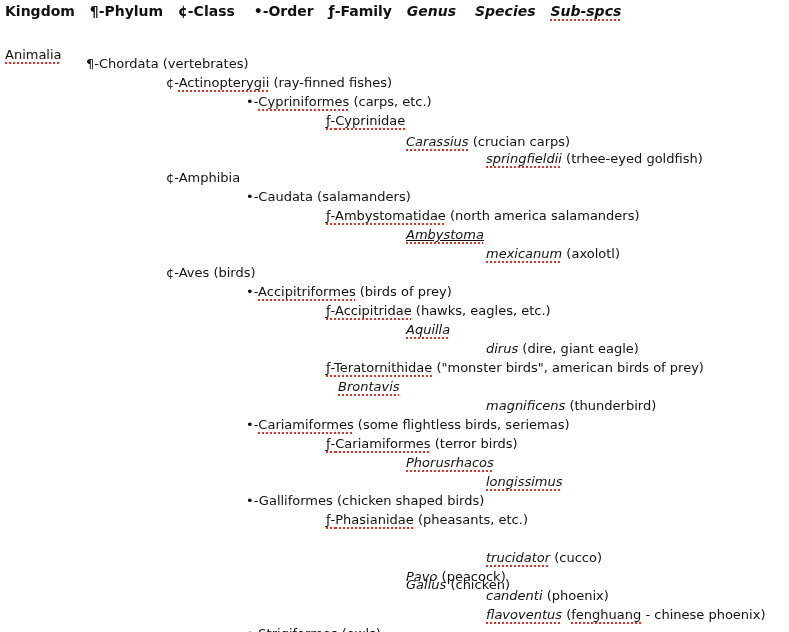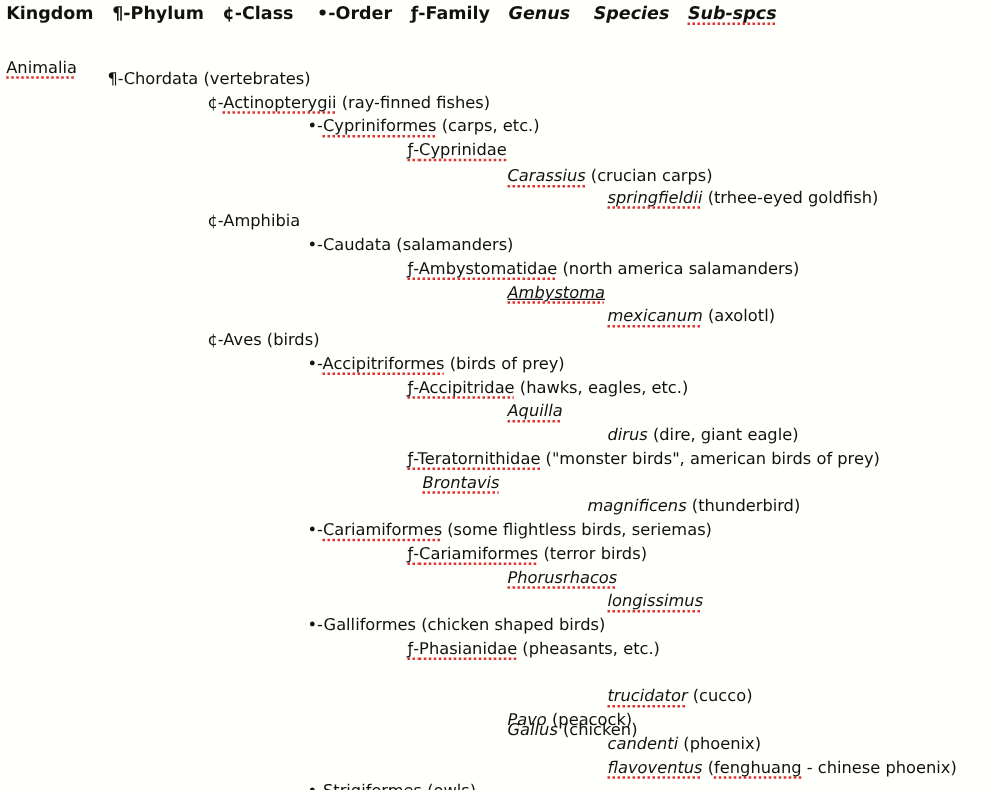--- a/index.html
+++ b/index.html
@@ -55,21 +55,21 @@
     <div class="line" style="left: 326px; top: 206px;"><span class="sp">ƒ-</span><span class="sp">Ambystomatidae</span><span> (north america salamanders)</span></div>
     <div class="line" style="left: 406px; top: 225px; text-decoration: underline;"><span class="it sp">Ambystoma</span></div>
     <div class="line" style="left: 486px; top: 244px;"><span class="it sp">mexicanum</span><span> (axolotl)</span></div>
     <div class="line" style="left: 166px; top: 263px;"><span>¢-</span><span class="">Aves</span><span> (birds)</span></div>
     <div class="line" style="left: 246px; top: 282px;"><span>•-</span><span class="sp">Accipitriformes</span><span> (birds of prey)</span></div>
     <div class="line" style="left: 326px; top: 301px;"><span class="sp">ƒ-</span><span class="sp">Accipitridae</span><span> (hawks, eagles, etc.)</span></div>
     <div class="line" style="left: 406px; top: 320px;"><span class="it sp">Aquilla</span></div>
     <div class="line" style="left: 486px; top: 339px;"><span class="it ">dirus</span><span> (dire, giant eagle)</span></div>
     <div class="line" style="left: 326px; top: 358px;"><span class="sp">ƒ-</span><span class="sp">Teratornithidae</span><span> ("monster birds", american birds of prey)</span></div>
     <div class="line" style="left: 290px; top: 377px; margin-left: 48px;"><span class="it sp">Brontavis</span></div>
-    <div class="line" style="left: 470px; top: 396px;"><span class="it ">magnificens</span><span> (thunderbird)</span></div>
+    <div class="line" style="left: 486px; top: 396px;"><span class="it ">magnificens</span><span> (thunderbird)</span></div>
     <div class="line" style="left: 246px; top: 415px;"><span>•-</span><span class="sp">Cariamiformes</span><span> (some flightless birds, seriemas)</span></div>
     <div class="line" style="left: 326px; top: 434px;"><span class="sp">ƒ-</span><span class="sp">Cariamiformes</span><span> (terror birds)</span></div>
     <div class="line" style="left: 406px; top: 453px;"><span class="it sp">Phorusrhacos</span></div>
     <div class="line" style="left: 486px; top: 472px;"><span class="it sp">longissimus</span></div>
     <div class="line" style="left: 246px; top: 491px;"><span>•-</span><span class="">Galliformes</span><span> (chicken shaped birds)</span></div>
     <div class="line" style="left: 326px; top: 510px;"><span class="sp">ƒ-</span><span class="sp">Phasianidae</span><span> (pheasants, etc.)</span></div>
     <div class="line" style="left: 406px; top: 529px; margin-top: 46px;"><span class="it ">Gallus</span><span> (chicken)</span></div>
     <div class="line" style="left: 486px; top: 548px;"><span class="it sp">trucidator</span><span> (cucco)</span></div>
     <div class="line" style="left: 406px; top: 567px;"><span class="it ">Pavo</span><span> (peacock)</span></div>
     <div class="line" style="left: 486px; top: 586px;"><span class="it ">candenti</span><span> (phoenix)</span></div>

